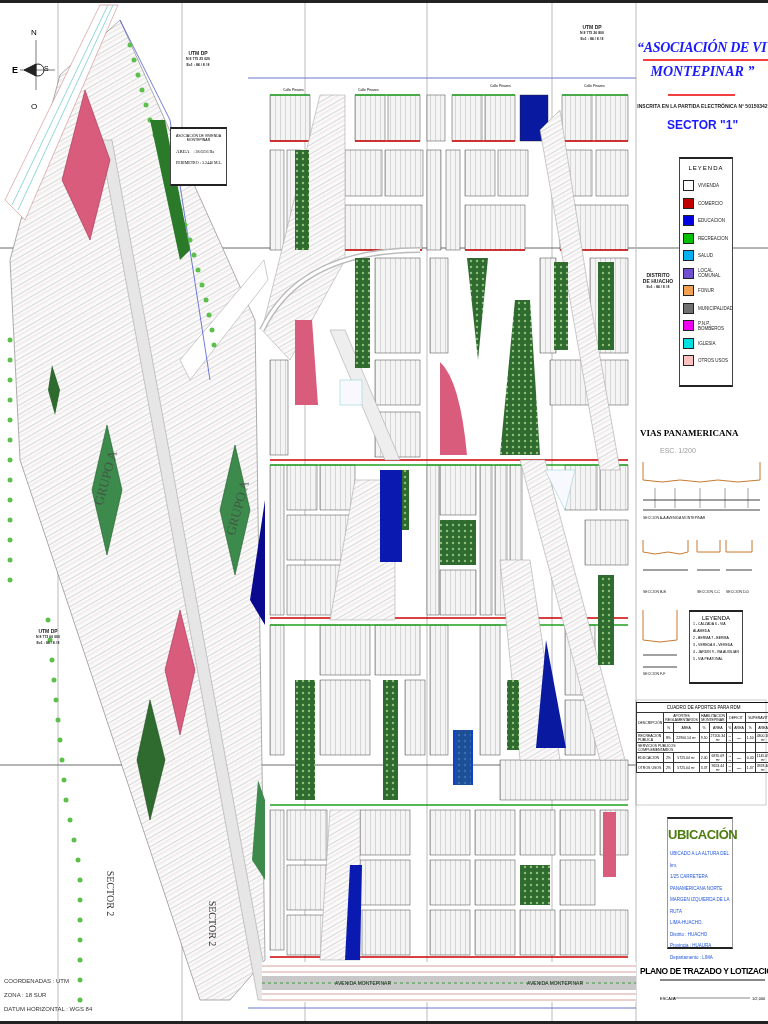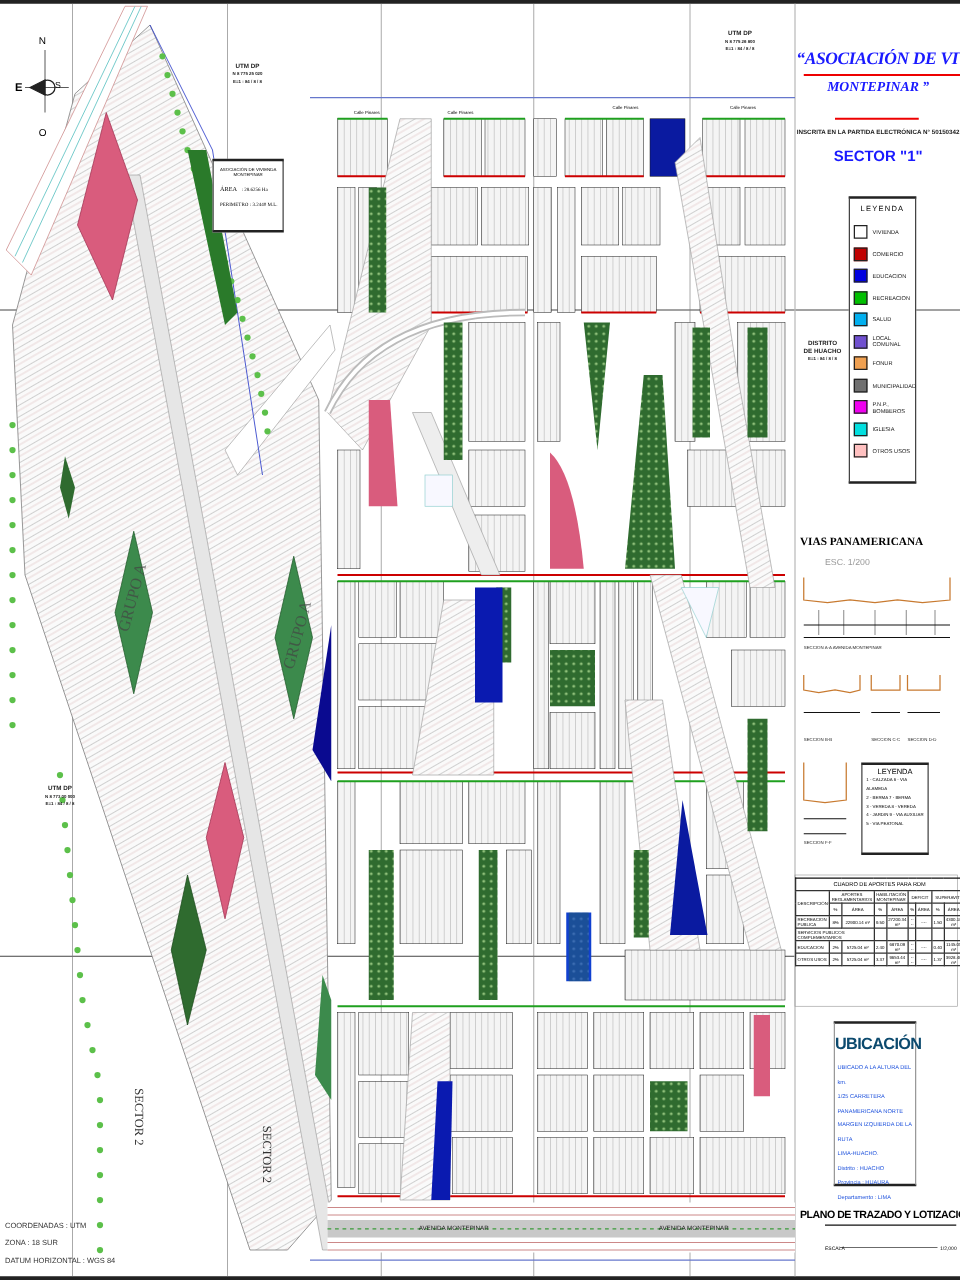--- a/index.html
+++ b/index.html
@@ -1,40 +1,40 @@
 <!DOCTYPE html>
 <html><head>
 <meta charset="utf-8">
 <style>
   html,body{margin:0;padding:0;background:#fff;}
   body{width:768px;height:1024px;position:relative;overflow:hidden;font-family:"Liberation Sans",sans-serif;}
   .frame{position:absolute;left:0;top:0;width:768px;height:1024px;box-sizing:border-box;border-top:3px solid #222;border-bottom:3px solid #222;}
   svg.map{position:absolute;left:0;top:0;}
   .txt{position:absolute;white-space:nowrap;}
   .title1{left:637px;top:40px;width:131px;text-align:center;font-family:"Liberation Serif",serif;font-weight:bold;font-style:italic;color:#1a1aff;font-size:14px;letter-spacing:-0.3px;}
-  .title2{left:637px;top:64px;width:131px;text-align:center;font-family:"Liberation Serif",serif;font-weight:bold;font-style:italic;color:#1a1aff;font-size:11px;}
+  .title2{left:637px;top:64px;width:131px;text-align:center;font-family:"Liberation Serif",serif;font-weight:bold;font-style:italic;color:#1a1aff;font-size:14px;}
   .subt{left:637px;top:103px;width:131px;text-align:center;font-size:5px;font-weight:bold;color:#222;}
   .sector{left:637px;top:118px;width:131px;text-align:center;font-size:12px;font-weight:bold;color:#1a1aff;}
   .legend{position:absolute;left:679px;top:157px;width:52px;height:226px;border-top:2px solid #222;border-bottom:2px solid #222;border-left:1px solid #444;border-right:1px solid #444;background:#fff;}
   .legend .lh{font-size:6px;text-align:center;margin-top:6px;margin-bottom:6px;letter-spacing:1px;}
   .legend .li{display:flex;align-items:center;height:17.5px;}
   .legend .sw{width:9px;height:9px;border:1px solid #222;margin-left:3px;margin-right:4px;flex:none;}
   .legend .ll{font-size:4.5px;color:#222;}
   .vias{left:640px;top:428px;width:80px;text-align:center;font-family:"Liberation Serif",serif;font-weight:bold;font-size:9px;}
   .esc{left:660px;top:447px;font-size:7px;color:#999;}
   .lbl-small{font-size:3.5px;color:#222;position:absolute;}
   .leg2{position:absolute;left:689px;top:610px;width:52px;height:70px;border-top:2px solid #222;border-bottom:2px solid #222;border-left:1px solid #444;border-right:1px solid #444;}
   .leg2 .h{font-size:6px;text-align:center;margin-top:3px;}
   .leg2 .r{font-size:3.5px;margin-left:3px;line-height:7px;}
   table.cuadro{position:absolute;left:636px;top:702px;width:129px;border-collapse:collapse;font-size:3.5px;}
   table.cuadro td{border:0.5px solid #333;height:9px;padding:0 1px;text-align:center;}
   table.cuadro td.l{text-align:left;}
   table.cuadro tr.thick td{border-top:1.5px solid #111;}
   .ubic{position:absolute;left:667px;top:817px;width:64px;height:128px;border-top:2px solid #222;border-bottom:2px solid #222;border-left:1px solid #999;border-right:1px solid #999;}
-  .ubic .h{color:#0c4a6e;font-weight:bold;font-size:13px;text-align:center;margin-top:8px;margin-bottom:6px;letter-spacing:-0.5px;}
+  .ubic .h{color:#4d7c0f;font-weight:bold;font-size:13px;text-align:center;margin-top:8px;margin-bottom:6px;letter-spacing:-0.5px;}
   .ubic .r{color:#2255dd;font-size:4.5px;margin-left:2px;line-height:11.5px;}
   .plano{left:640px;top:966px;width:128px;text-align:center;font-weight:bold;font-size:8.5px;letter-spacing:-0.4px;}
   .escala{left:660px;top:996px;font-size:4px;}
   .escala2{left:752px;top:996px;font-size:4px;}
   .coord{left:4px;font-size:6px;color:#333;font-family:"Liberation Sans Narrow","Liberation Sans",sans-serif;}
   .areabox{position:absolute;left:170px;top:127px;width:55px;height:55px;border-top:2px solid #222;border-bottom:2px solid #222;border-left:1px solid #444;border-right:1px solid #444;background:#fff;}
   .areabox .h{font-size:3.5px;text-align:center;margin-top:5px;}
   .areabox .r{font-size:5px;margin-top:7px;margin-left:5px;font-family:"Liberation Serif",serif;}
   .utm{font-size:5px;font-weight:bold;text-align:center;line-height:6px;color:#222;}
   .sectorlbl{font-family:"Liberation Serif",serif;font-size:10px;color:#333;}

